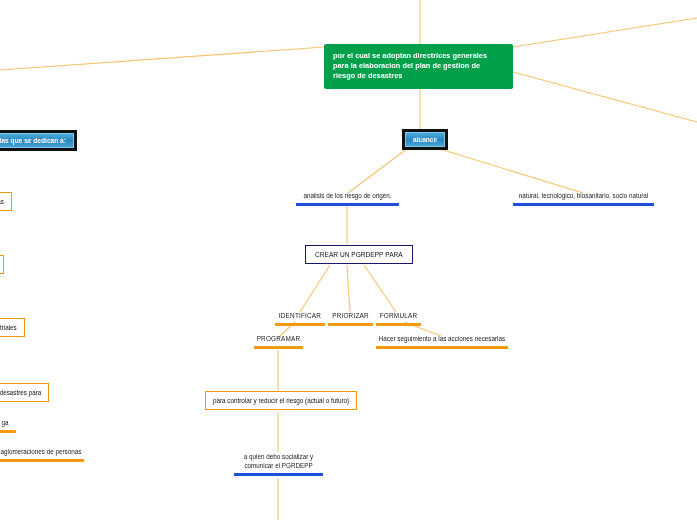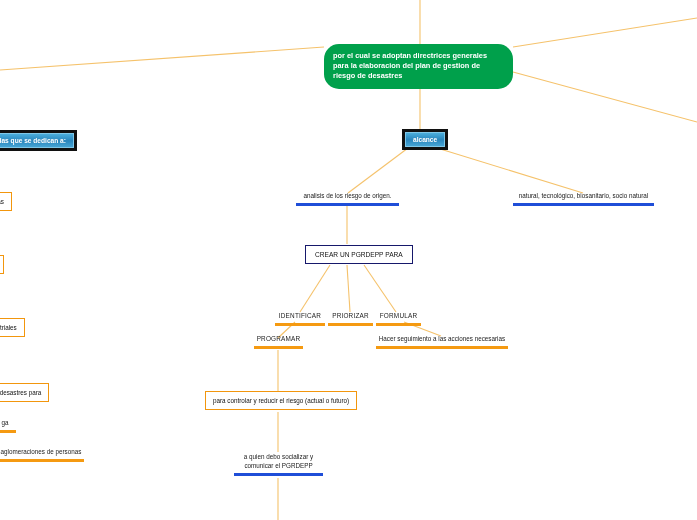--- a/index.html
+++ b/index.html
@@ -23,21 +23,21 @@
   }
   .node {
     position: absolute;
     box-sizing: border-box;
     white-space: nowrap;
   }
 
   
   .n-green {
     background: #00a04b;
-    border-radius: 15px;
+    border-radius: 2px;
     color: #ffffff;
     font-size: 7.4px;
     font-weight: bold;
     line-height: 10px;
     padding: 7px 9px 8px 9px;
     white-space: normal;
   }
 
   
   .n-cyan {

